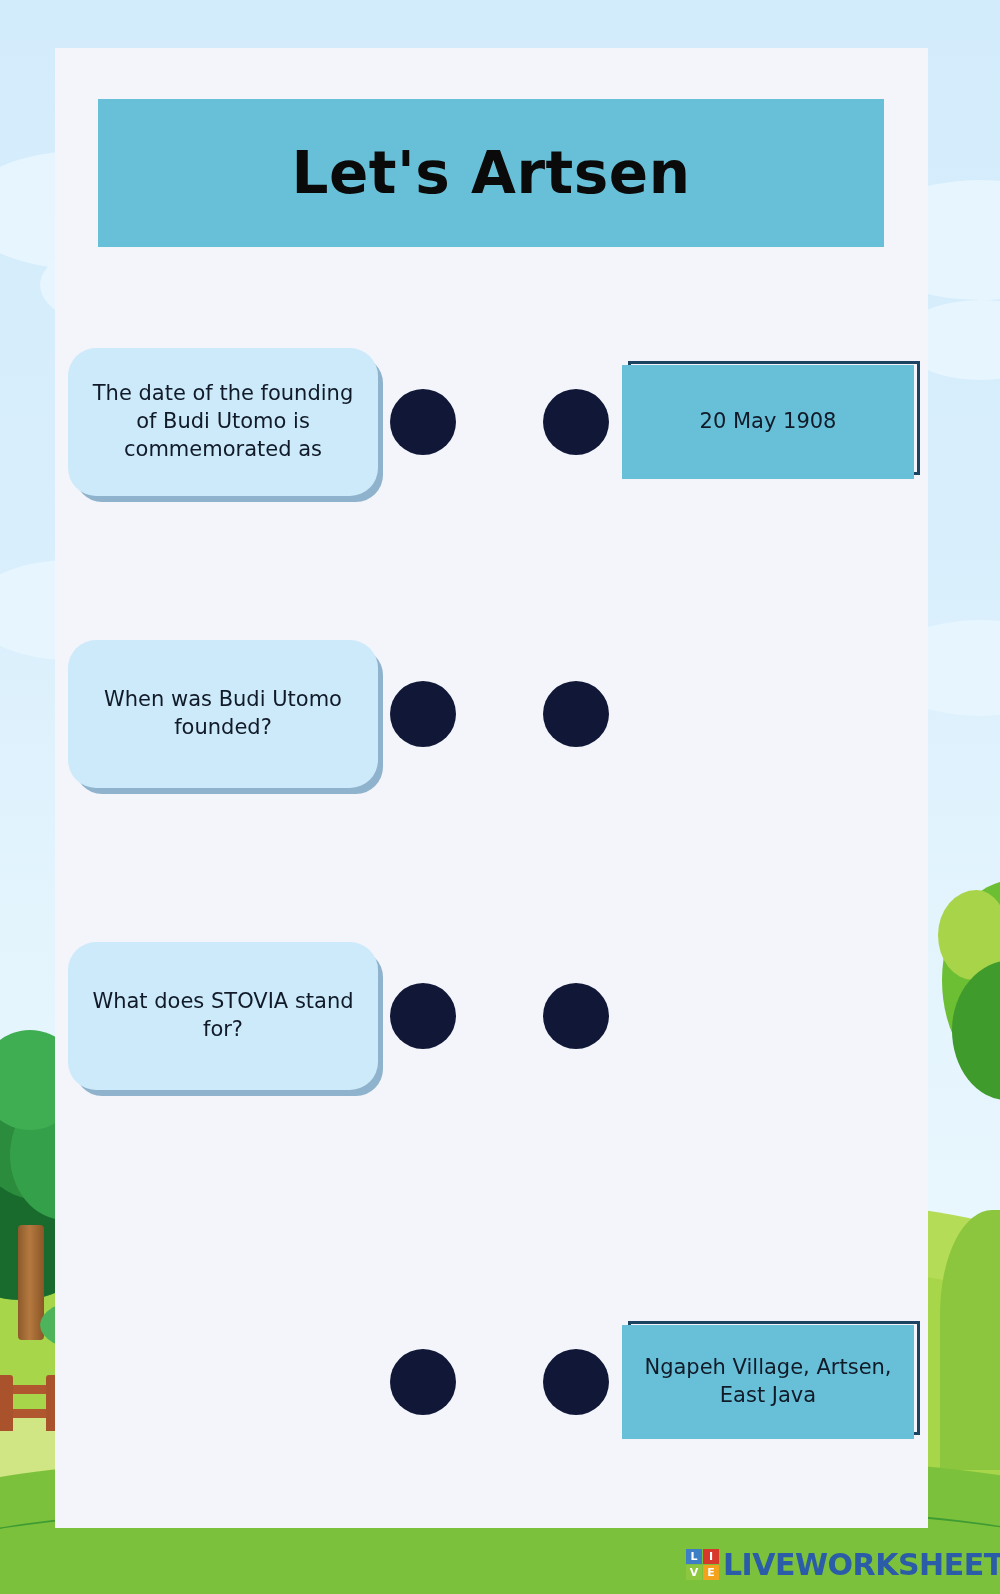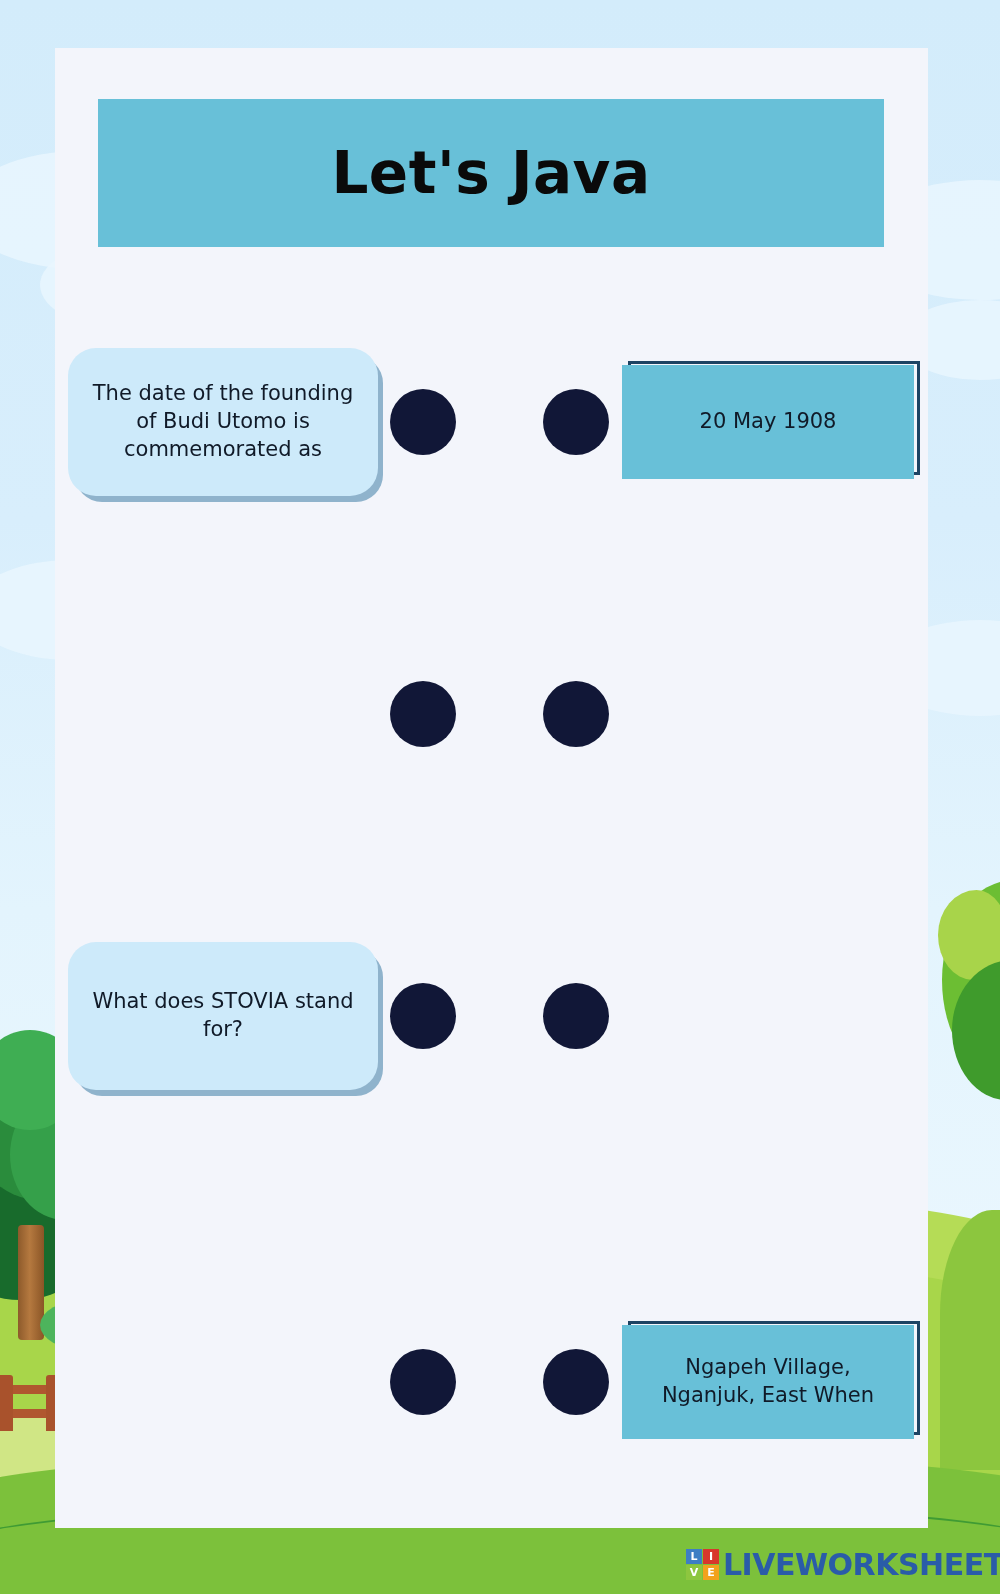--- a/index.html
+++ b/index.html
@@ -349,57 +349,60 @@
   <div class="flower fl1"></div>
   <div class="flower fl2"></div>
   <div class="flower fl3"></div>
   <div class="flower fl4"></div>
   <div class="flower fl5"></div>
 </div>
 
 <div class="sheet"></div>
 
 <div class="title-banner">
-  <div class="title-text">Let's Java</div>
+  <div class="title-text">Let's Artsen</div>
 </div>
 
 <div class="row row-0">
   <div class="q-card">
     <div class="q-text">The date of the founding of Budi Utomo is commemorated as</div>
   </div>
   <div class="dot dot-left"></div>
   <div class="dot dot-right"></div>
   <div class="a-wrap">
     <div class="a-outline"></div>
     <div class="a-card">
       <div class="a-text">20 May 1908</div>
     </div>
   </div>
 </div>
 
 <div class="row row-1">
+  <div class="q-card">
+    <div class="q-text">When was Budi Utomo founded?</div>
+  </div>
   <div class="dot dot-left"></div>
   <div class="dot dot-right"></div>
 </div>
 
 <div class="row row-2">
   <div class="q-card">
     <div class="q-text">What does STOVIA stand for?</div>
   </div>
   <div class="dot dot-left"></div>
   <div class="dot dot-right"></div>
 </div>
 
 <div class="row row-3">
   <div class="dot dot-left"></div>
   <div class="dot dot-right"></div>
   <div class="a-wrap">
     <div class="a-outline"></div>
     <div class="a-card">
-      <div class="a-text">Ngapeh Village, Nganjuk, East When</div>
+      <div class="a-text">Ngapeh Village, Artsen, East Java</div>
     </div>
   </div>
 </div>
 
 <div class="footer-logo">
   <div class="logo-mark">
     <div class="logo-tile t-l">L</div>
     <div class="logo-tile t-i">I</div>
     <div class="logo-tile t-v">V</div>
     <div class="logo-tile t-e">E</div>

